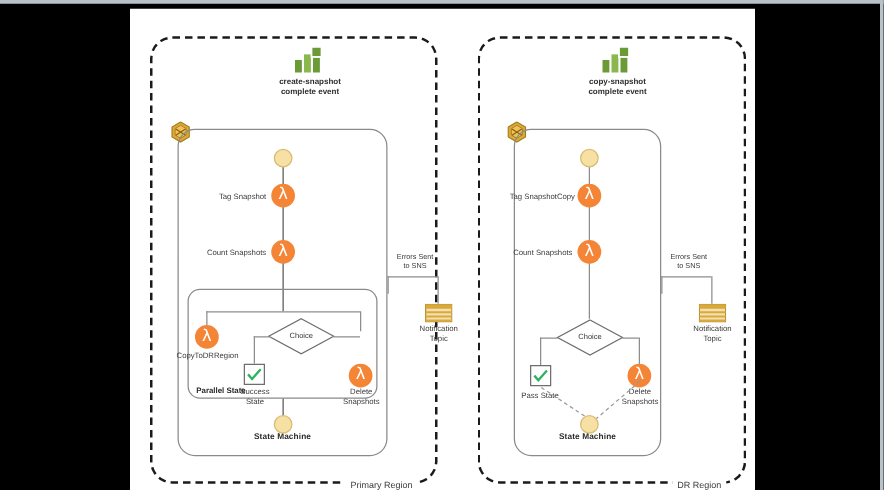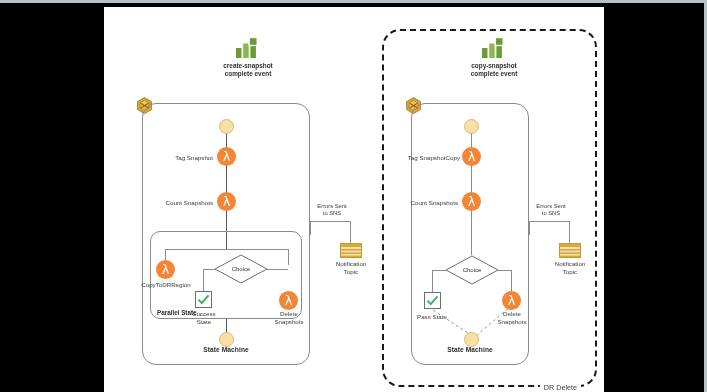--- a/index.html
+++ b/index.html
@@ -191,20 +191,23 @@
     line-height: 1.25;
     white-space: pre-line;
   }
 </style>
 </head>
 <body>
 
 <div id="screen">
   <div id="canvas">
 
+    <div class="region" style="left:16px; top:22px; width:230px; height:358px;">
+      <div class="region-label">Primary Region</div>
+    </div>
 
     <div class="cw-icon" style="left:131px; top:30px;">
       <svg viewBox="0 0 26 22" width="26" height="22">
         <rect x="1" y="11" width="5.5" height="10" fill="#6b9b37"></rect>
         <rect x="8.2" y="6.5" width="5.5" height="14.5" fill="#8ab84f"></rect>
         <rect x="15.4" y="9" width="5.5" height="12" fill="#6b9b37"></rect>
         <rect x="14.2" y="0.5" width="8" height="8" fill="#6b9b37" stroke="#ffffff" stroke-width="1.4"></rect>
       </svg>
     </div>
     <div class="cw-label" style="left:101px; top:55px;">create-snapshot
@@ -289,21 +292,21 @@
         <rect x="0.5" y="0.5" width="21" height="3.5" fill="#d9a93c"></rect>
         <rect x="0.5" y="6" width="21" height="1.6" fill="#d9a93c"></rect>
         <rect x="0.5" y="9.4" width="21" height="1.6" fill="#d9a93c"></rect>
         <rect x="0.5" y="12.6" width="21" height="1.6" fill="#d9a93c"></rect>
       </svg>
     </div>
     <div class="sns-label" style="left:217px; top:253px;">Notification
 Topic</div>
 
     <div class="region" style="left:278px; top:22px; width:215px; height:358px;">
-      <div class="region-label">DR Delete</div>
+      <div class="region-label">DR Region</div>
     </div>
 
     <div class="cw-icon" style="left:377px; top:30px;">
       <svg viewBox="0 0 26 22" width="26" height="22">
         <rect x="1" y="11" width="5.5" height="10" fill="#6b9b37"></rect>
         <rect x="8.2" y="6.5" width="5.5" height="14.5" fill="#8ab84f"></rect>
         <rect x="15.4" y="9" width="5.5" height="12" fill="#6b9b37"></rect>
         <rect x="14.2" y="0.5" width="8" height="8" fill="#6b9b37" stroke="#ffffff" stroke-width="1.4"></rect>
       </svg>
     </div>

